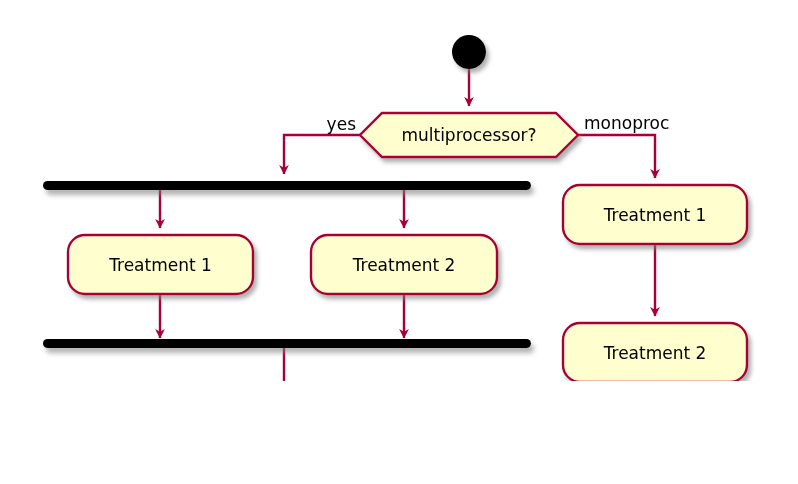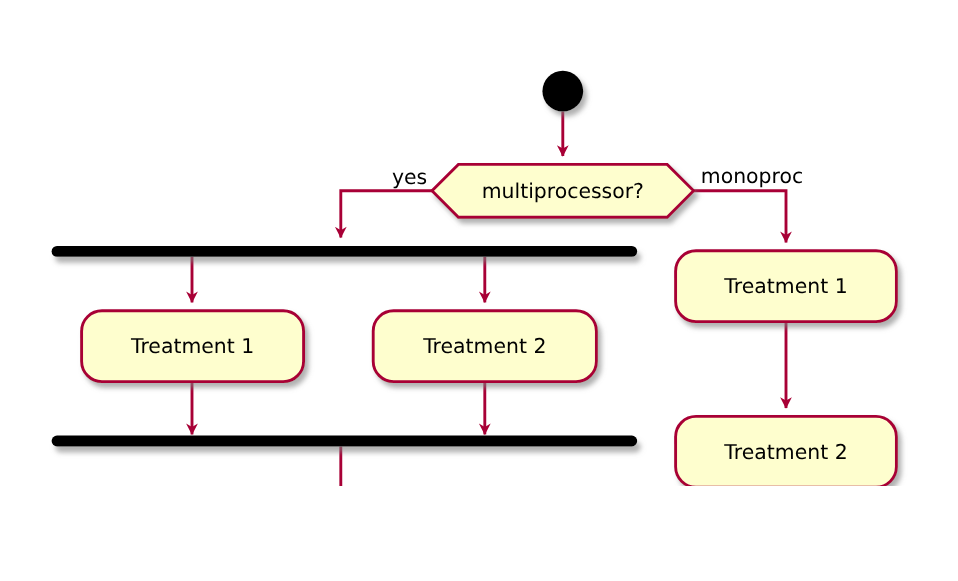--- a/index.html
+++ b/index.html
@@ -7,21 +7,20 @@
     padding: 0;
     background: #FFFFFF;
   }
   #diagram-root {
     position: relative;
     width: 798px;
     height: 381px;
     background: #FFFFFF;
     font-family: "DejaVu Sans", sans-serif;
     overflow: hidden;
-    margin-top: 24px;
   }
   svg.canvas {
     position: absolute;
     left: 0;
     top: 0;
     width: 798px;
     height: 484px;
   }
   .node-label {
     font-family: "DejaVu Sans", sans-serif;

